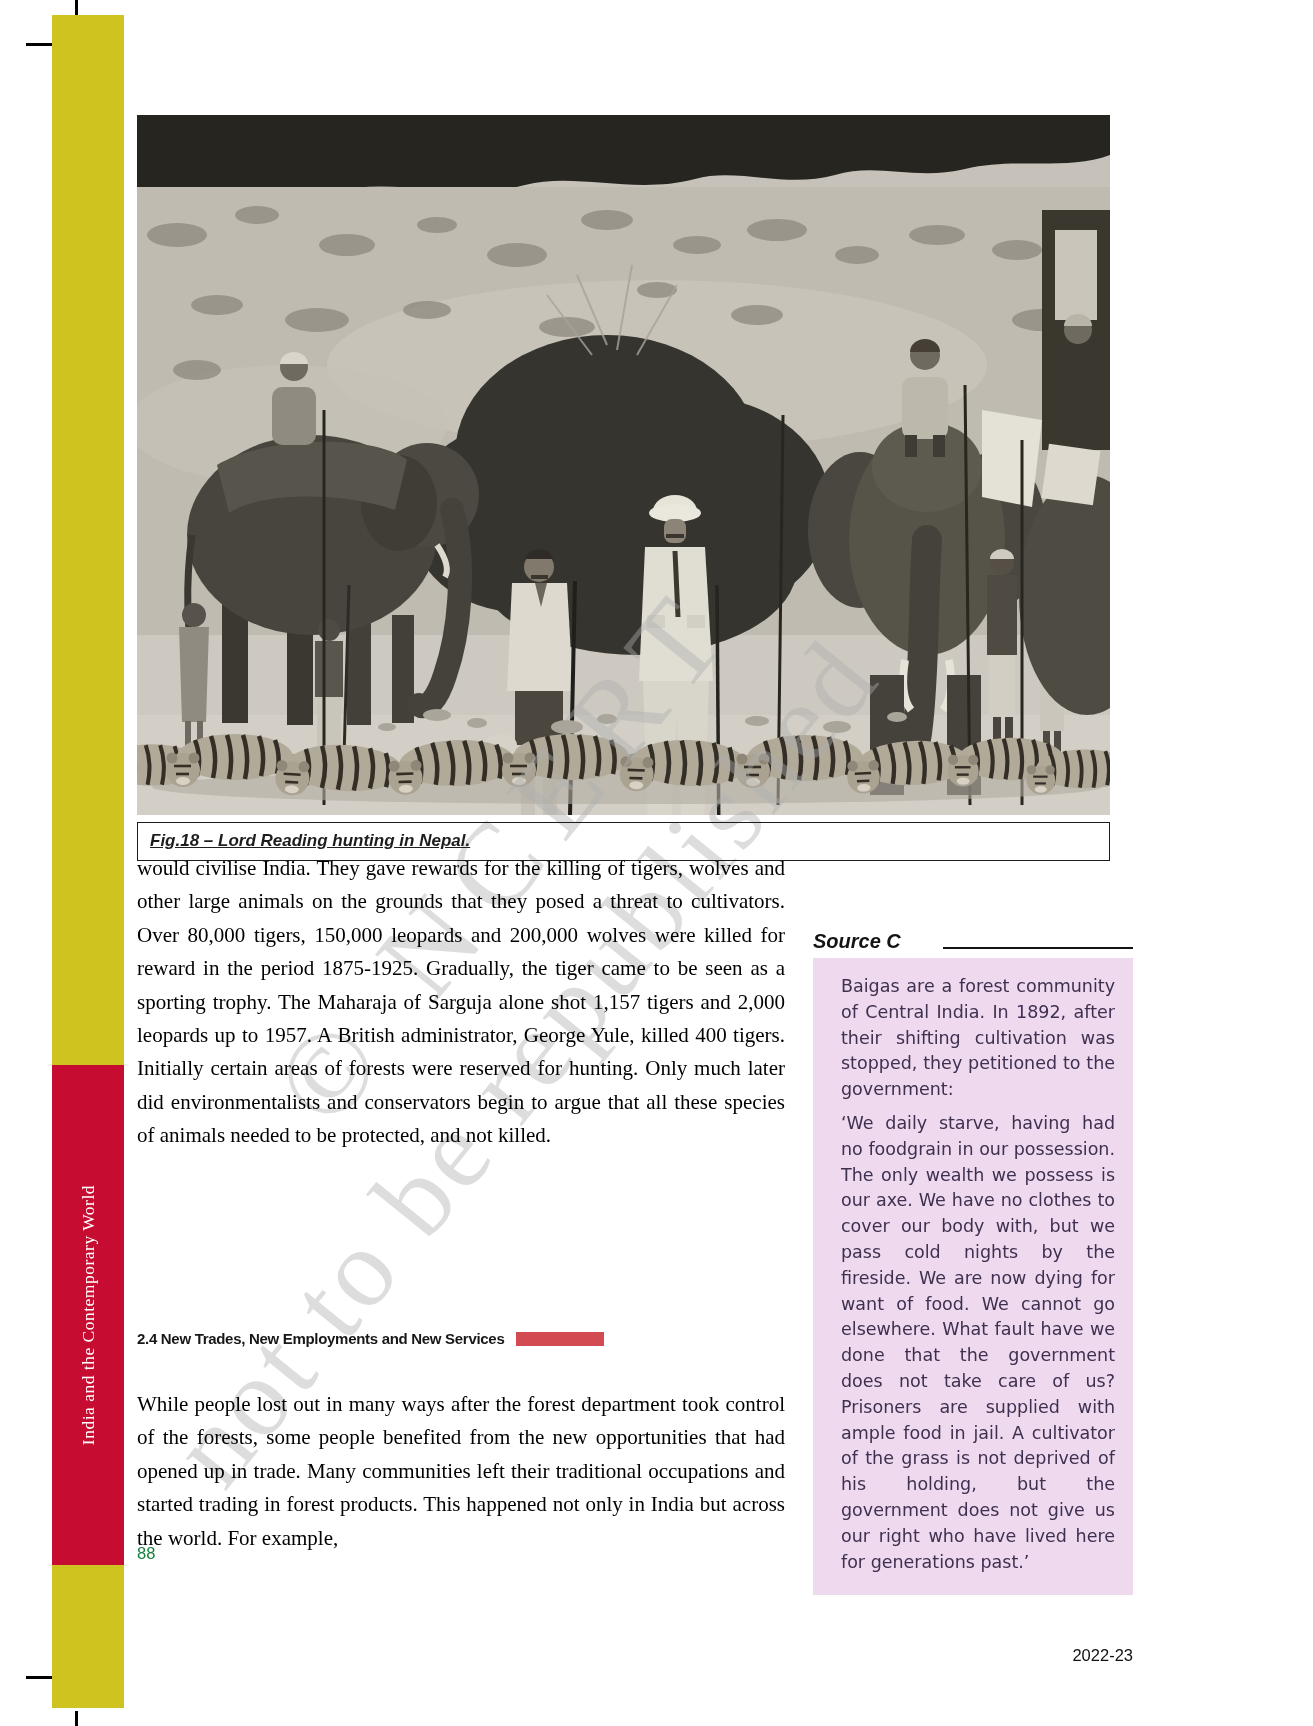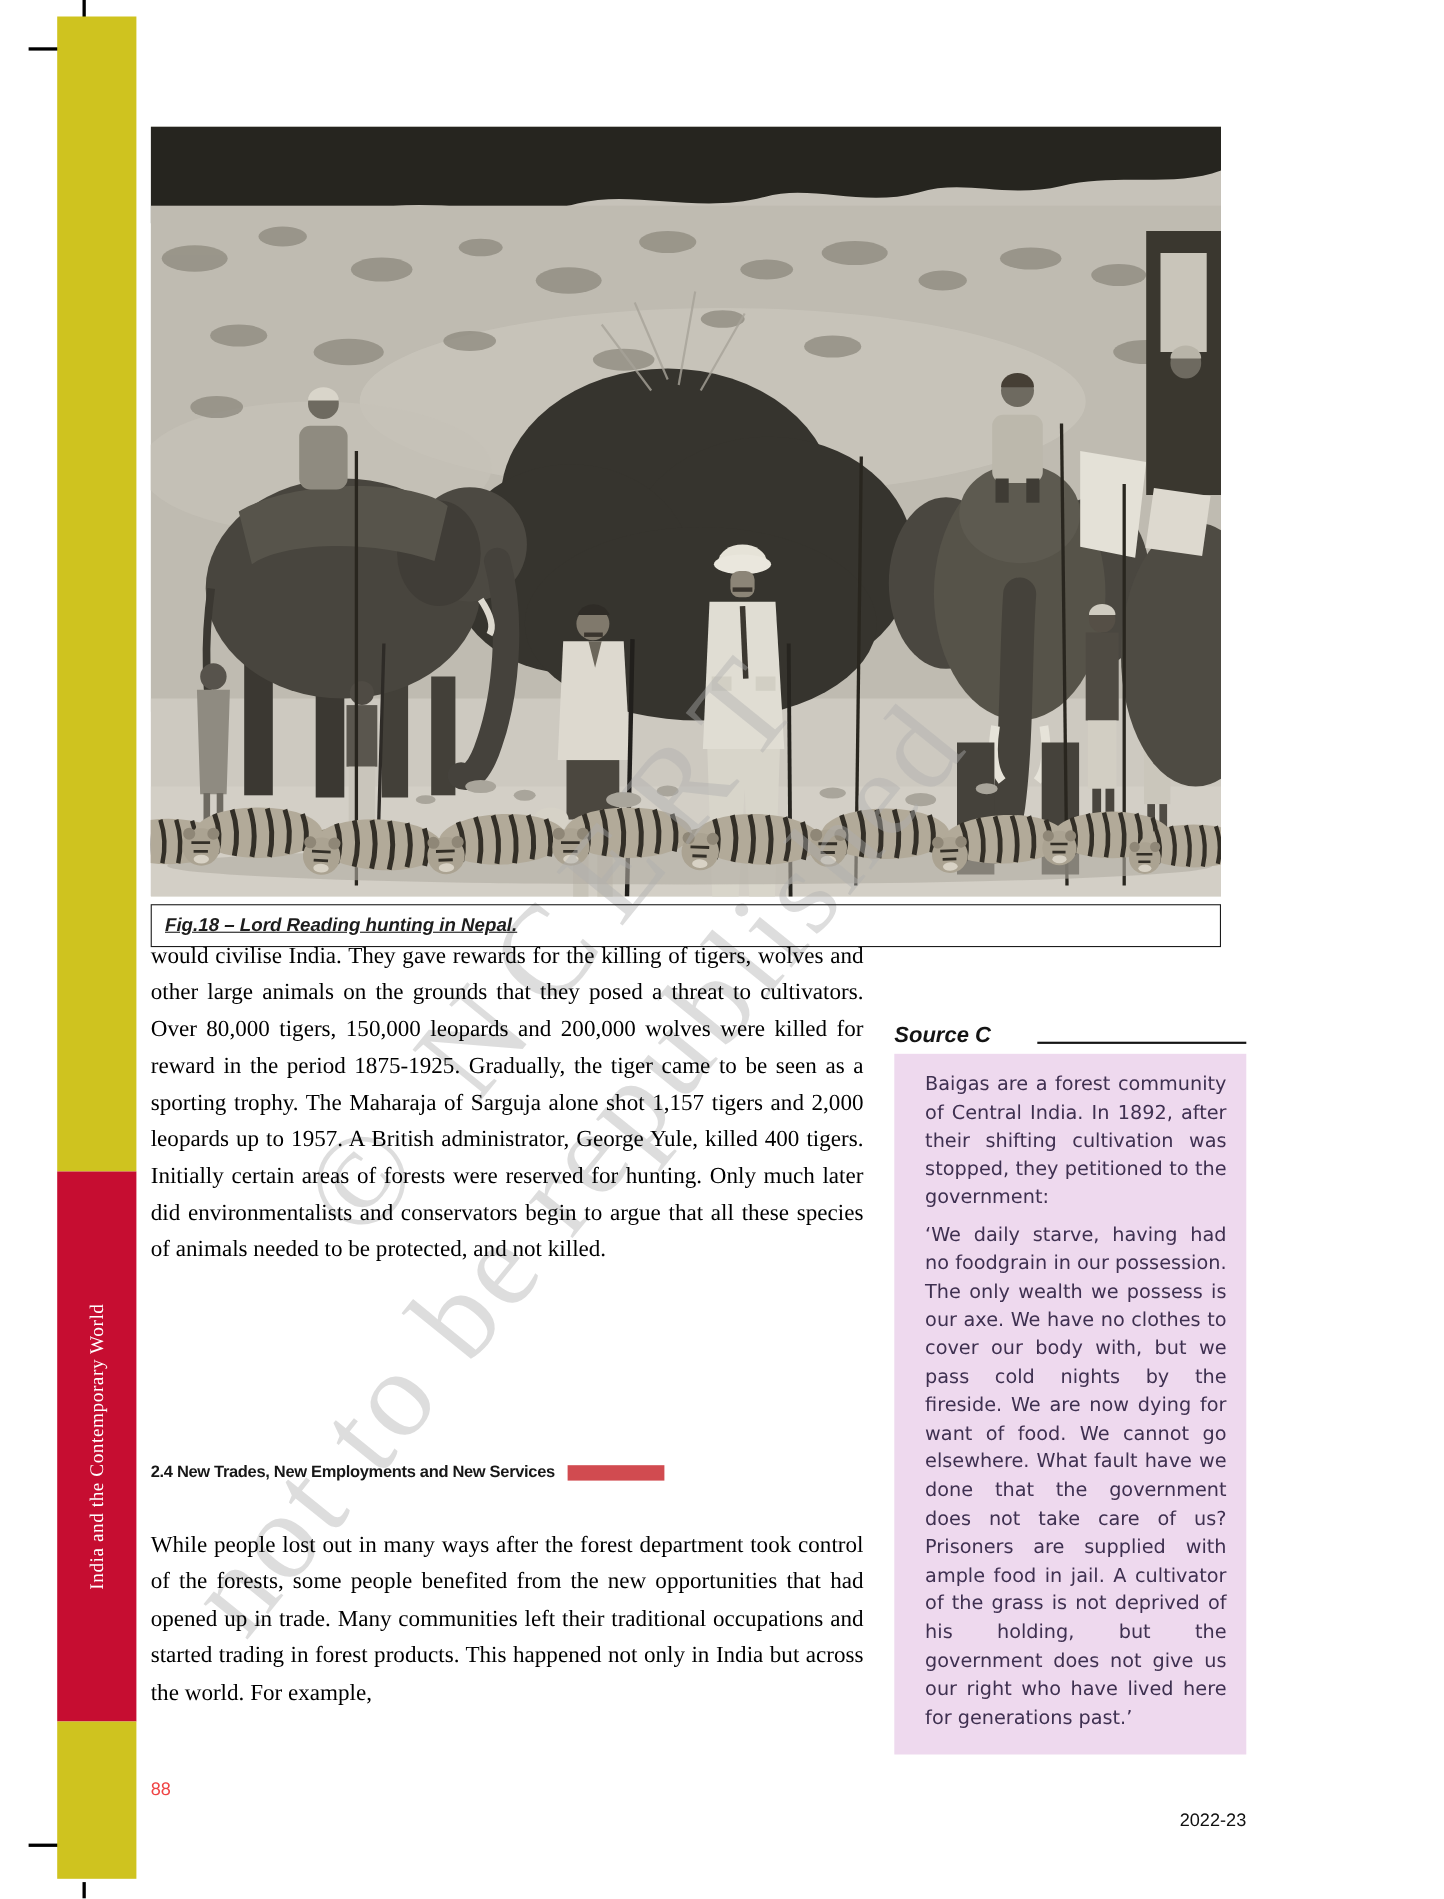--- a/index.html
+++ b/index.html
@@ -59,22 +59,22 @@
   #source-rule { flex:1; border-bottom:2.6px solid #141414; margin:0 0 4px 14px; }
 
   #source-box { left:813px; top:958px; width:320px; z-index:4; background:#eed9ee;
                 padding:16px 18px 20px 28px; color:#3e3050;
                 font-family:"DejaVu Sans", sans-serif; font-size:17.5px; line-height:25.8px;
                 text-align:justify; }
   #source-box p + p { margin-top:8px; }
   .ital { font-style:italic; }
 
   
-  #page-number { left:137px; top:1618px; z-index:4; font-family:"Liberation Sans", sans-serif;
-                 font-size:16.5px; color:#ef4444; }
+  #page-number { left:137px; top:1544px; z-index:4; font-family:"Liberation Sans", sans-serif;
+                 font-size:16.5px; color:#15803d; }
   #footer-year { left:137px; top:1646px; width:996px; text-align:right; z-index:4;
                  font-family:"Liberation Sans", sans-serif; font-size:16.5px; color:#111; }
 </style>
 </head>
 <body>
 
 <div id="crop-tl-v" class="crop"></div>
 <div id="crop-tl-h" class="crop"></div>
 <div id="crop-bl-h" class="crop"></div>
 <div id="crop-bl-v" class="crop"></div>

